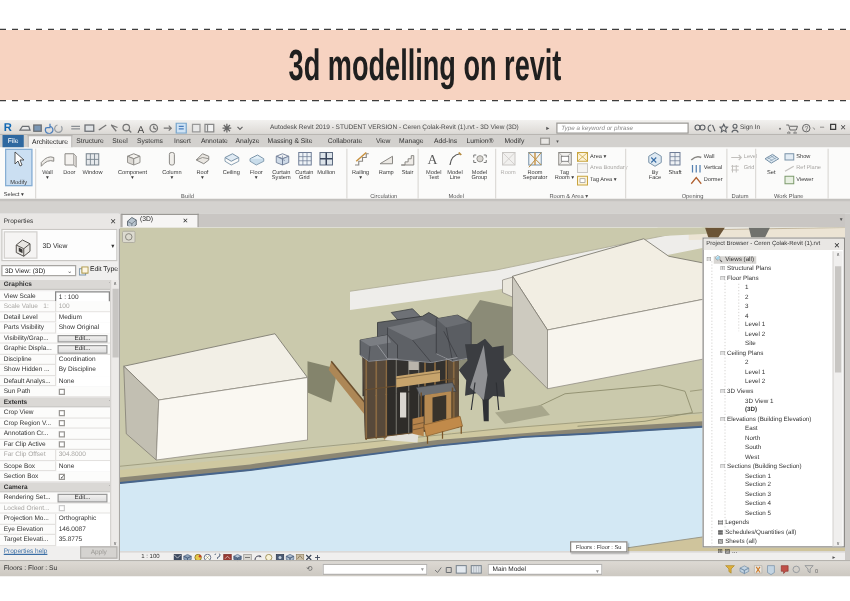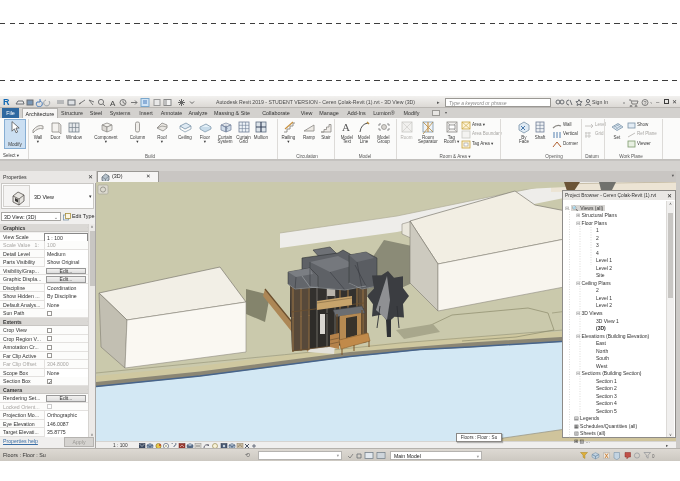--- a/index.html
+++ b/index.html
@@ -47,20 +47,23 @@
 .ti{position:absolute;height:7.5px;line-height:7.5px;white-space:nowrap;font-size:5px;}
 #pbsb{position:absolute;right:1px;top:10px;width:8px;height:236px;background:#f0efee;border-left:1px solid #dcdad7;}
 
 #statusbar{position:absolute;left:0;top:352px;width:680px;height:13px;background:linear-gradient(#ddd9d3,#ccc8c1);border-top:1px solid #b5b2ad;font-size:5.4px;color:#333;}
 #tooltip{position:absolute;left:456px;top:262px;width:46px;height:9px;background:#fff;border:1px solid #8a8885;font-size:4.6px;line-height:8px;text-align:center;color:#333;box-shadow:1px 1px 1px rgba(0,0,0,.25);}
 </style></head>
 <body>
 <div id="page">
   <div class="dash" style="top:23px"></div>
   <div class="dash" style="top:80px"></div>
+  <div id="banner">
+      <div id="banner-t">3d modelling on revit</div>
+    </div>
   <div id="app">
     <div id="titlebar">
       <span class="abs" style="left:3px;top:1px;font-size:9px;font-weight:bold;color:#1268b3;">R</span>
       <svg class="abs" style="left:15px;top:2px" width="185" height="9">
         <g fill="none" stroke="#6b6f74" stroke-width="1">
           <path d="M1,6 L3,3 h5 l1,3 z" fill="#e8e8e8"></path>
           <rect x="12" y="2" width="6" height="5" fill="#7b97b5"></rect>
           <path d="M22,4 a3,3 0 1 0 3,-1" stroke="#4a7dbb"></path>
             <path d="M25,1 v3 h-3" stroke="#4a7dbb" fill="none"></path>
           <path d="M34,3 a3,3 0 1 1 -3,-1" stroke="#9aa0a6"></path>

